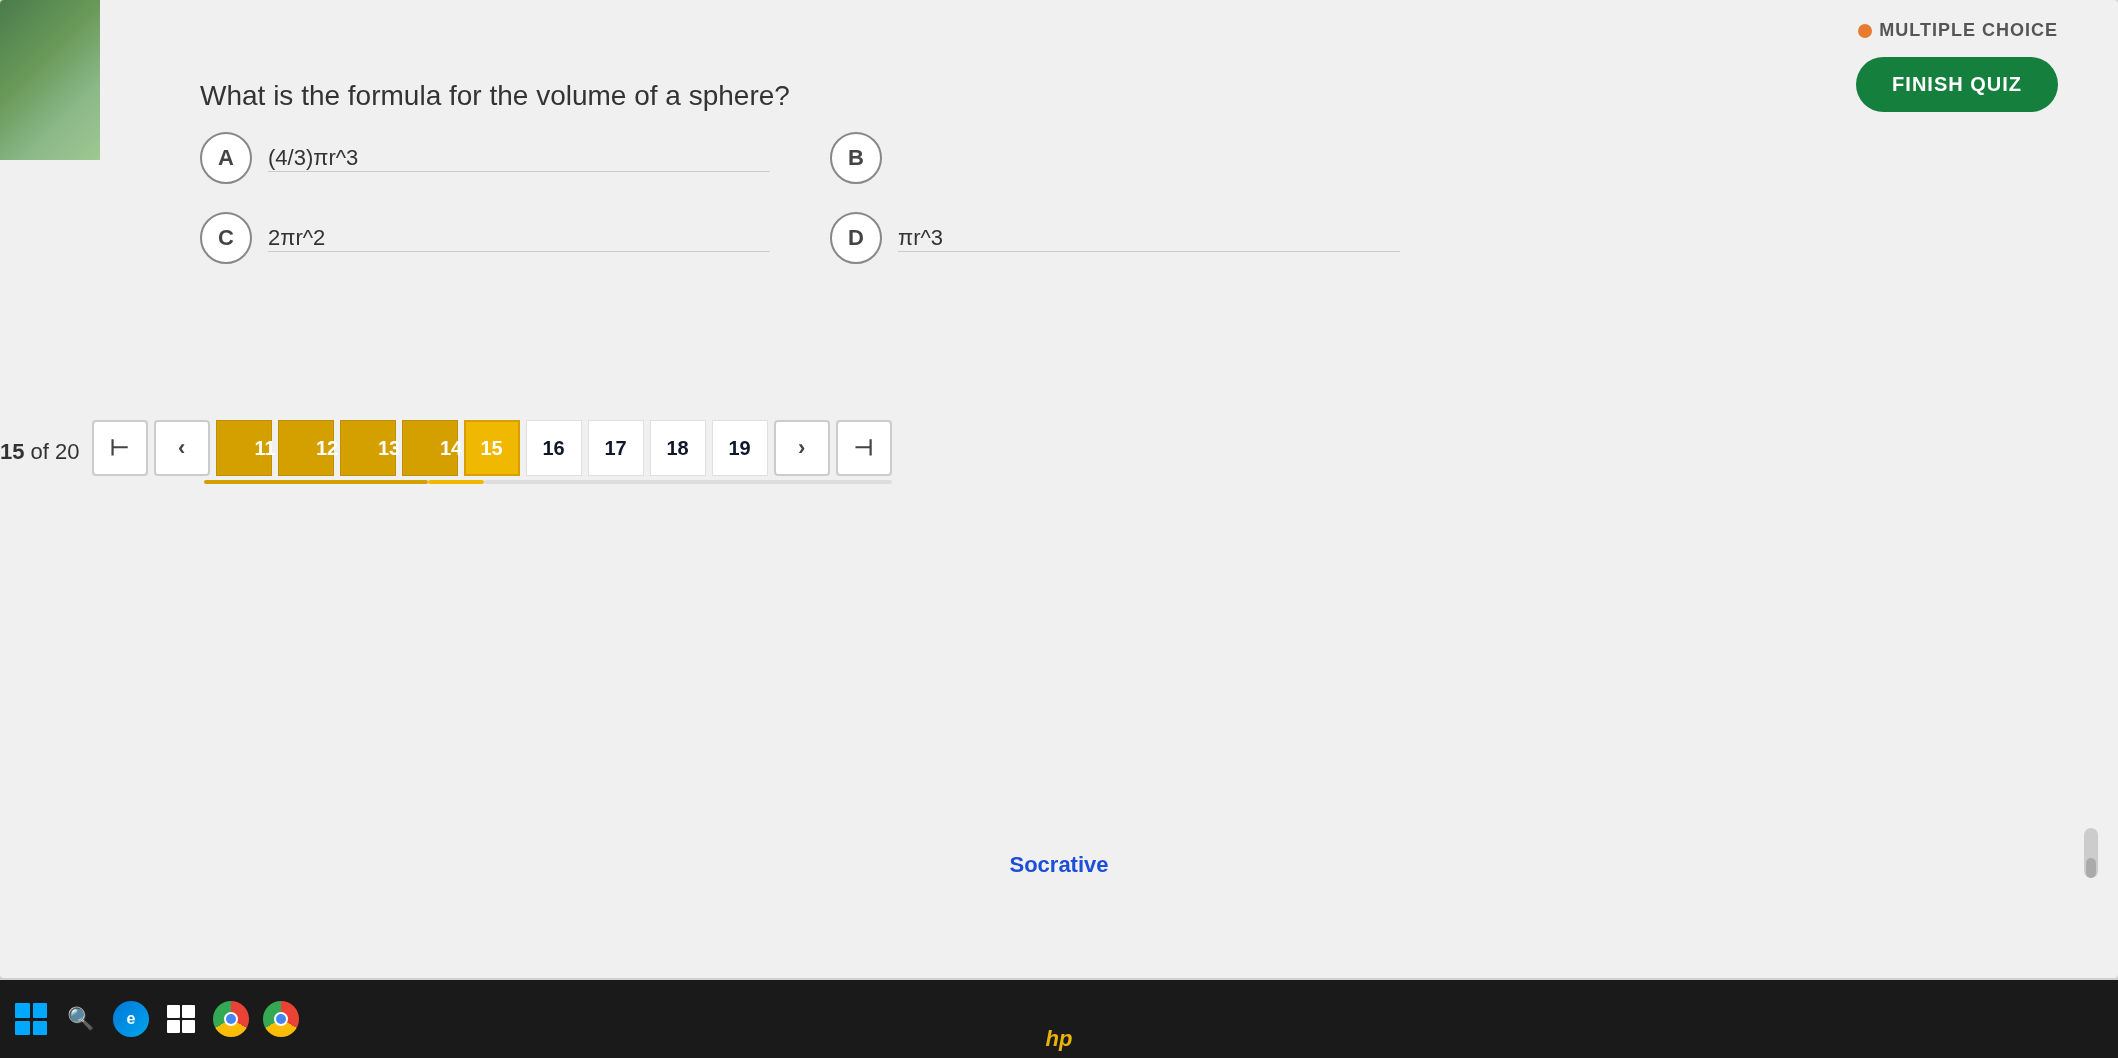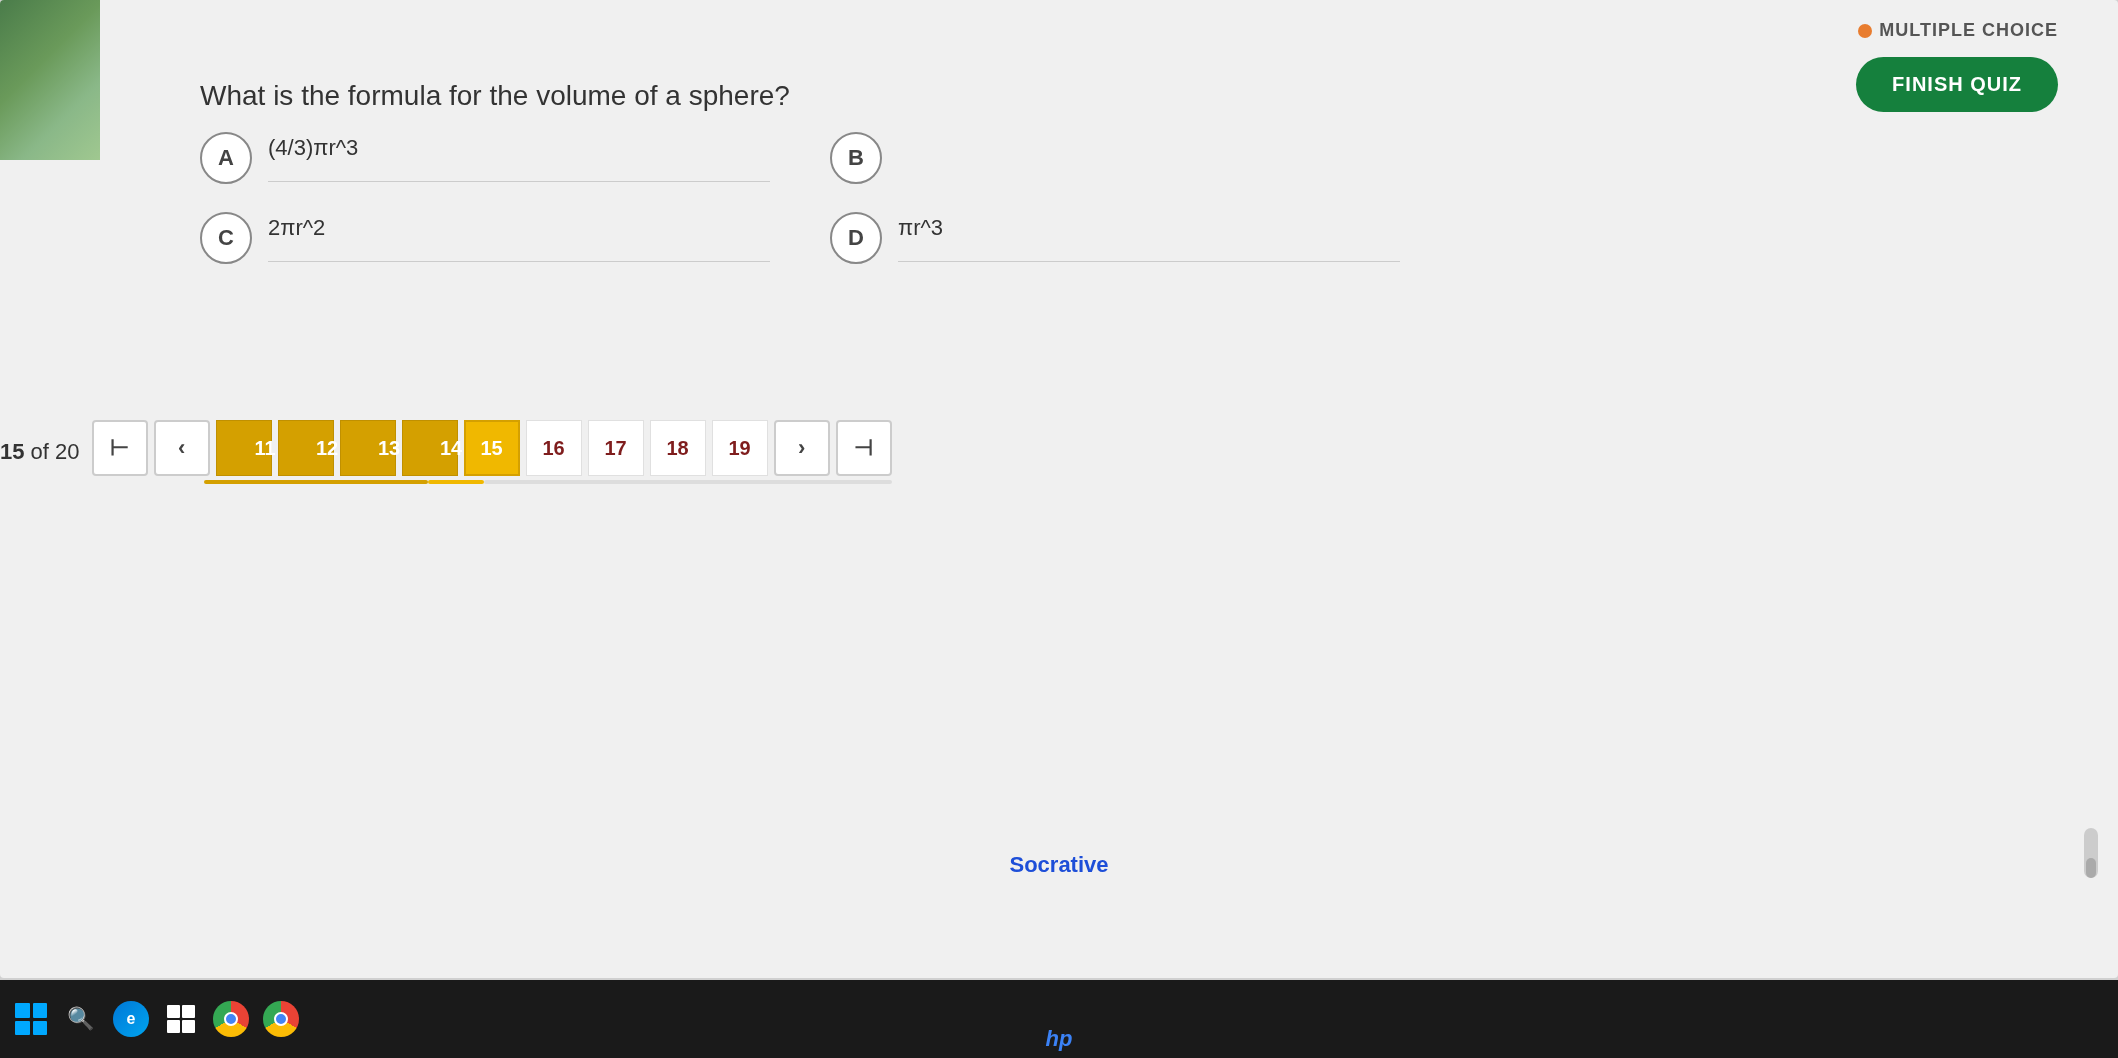--- a/index.html
+++ b/index.html
@@ -127,21 +127,21 @@
     .option-line-container {
       flex: 1;
       display: flex;
       align-items: center;
     }
 
     .option-text {
       font-size: 22px;
       color: #333;
       border-bottom: 1px solid #ccc;
-      padding-bottom: 20px;
+      padding-bottom: 0;
       width: 100%;
     }
 
     
     .pagination-area {
       position: absolute;
       top: 420px;
       left: 0;
       right: 0;
       display: flex;
@@ -329,21 +329,21 @@
     }
 
     .page-num.current {
       background: #f0b800;
       color: white;
       border: 2px solid #d4a000;
     }
 
     .page-num.plain {
       background: white;
-      color: #7f1d1d;
+      color: #0f172a;
       border: 1px solid #e0e0e0;
     }
   </style>
 </head>
 <body>
 
 <div class="screen">
 
   <div class="camera-area"></div>
 
@@ -504,16 +504,16 @@
     </div>
   </div>
 
   <div class="taskbar-icon">
     <div class="chrome-icon">
       <div class="chrome-inner"></div>
     </div>
   </div>
 
   <div class="hp-logo-area">
-    <span style="font-style:italic; font-weight:bold; font-size:22px; color:#3b82f6;">hp</span>
+    <span style="font-style:italic; font-weight:bold; font-size:22px; color:#eab308;">hp</span>
   </div>
 
 </div>
 
 </body></html>

